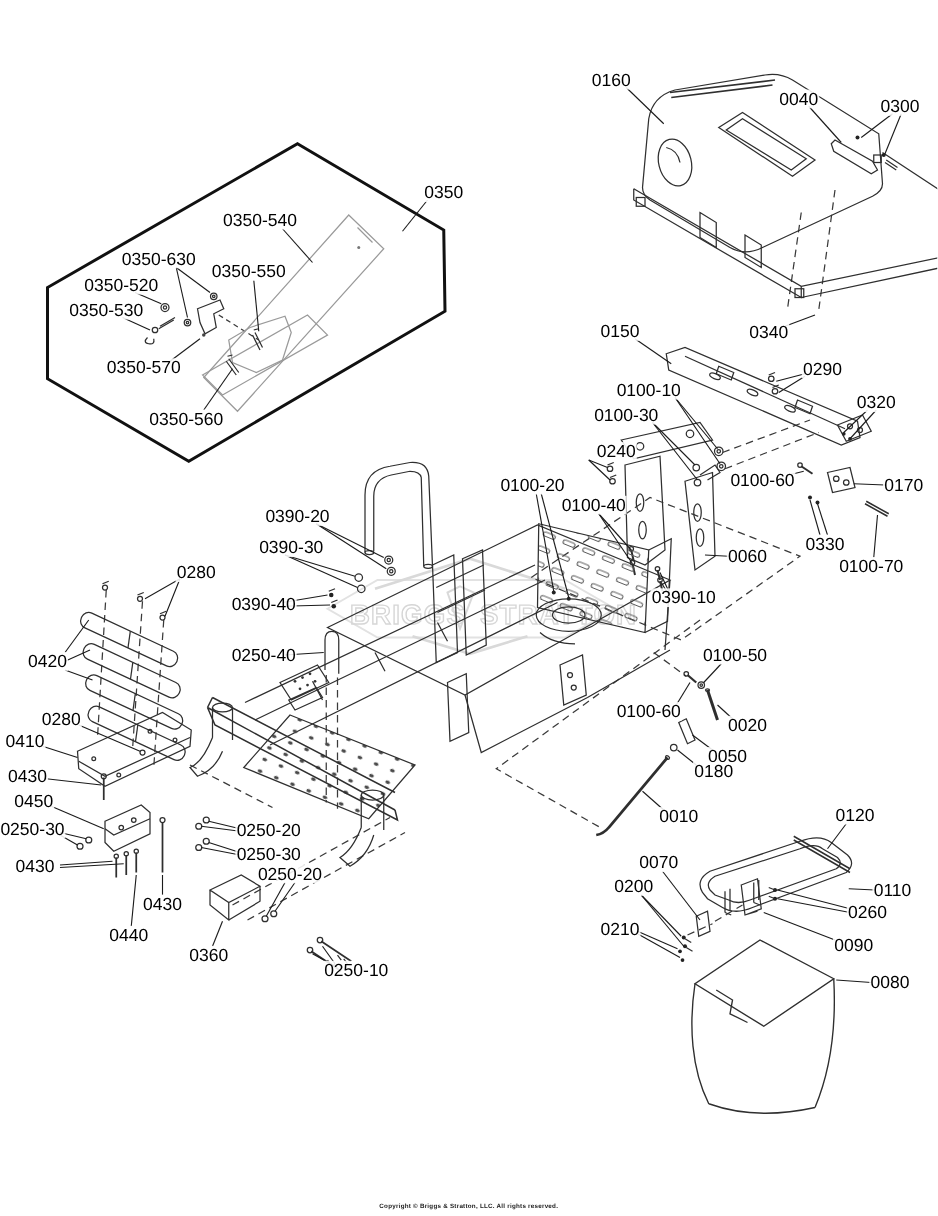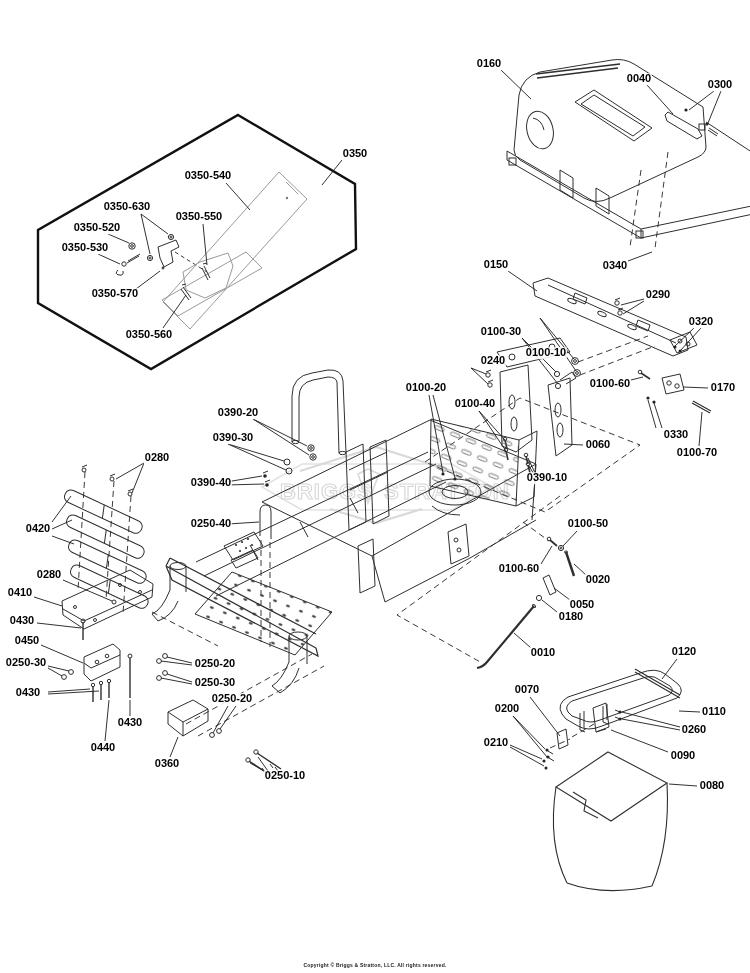--- a/index.html
+++ b/index.html
@@ -3,21 +3,21 @@
 <meta charset="utf-8">
 <style>
   html,body{margin:0;padding:0;background:#ffffff;}
   .canvas{
     position:relative;width:750px;height:973px;background:#ffffff;
     font-family:"Liberation Sans",sans-serif;overflow:hidden;
   }
   svg.layer{position:absolute;left:0;top:0;}
   .part-label{
     position:absolute;transform:translate(-50%,-50%);
-    font-weight:bold;font-size:11px;line-height:1.05;color:#000;
+    font-weight:normal;font-size:14px;line-height:1.05;color:#000;
     background:rgba(255,255,255,.88);padding:0 1px;white-space:nowrap;
   }
   .copyright{
     position:absolute;left:0;right:0;bottom:5px;text-align:center;
     font-size:5px;font-weight:bold;color:#1a1a1a;letter-spacing:.2px;
   }
 </style>
 </head>
 <body>
 
@@ -400,27 +400,27 @@
       <div class="part-label" style="left: 199px; top: 217px;">0350-550</div>
       <div class="part-label" style="left: 85px; top: 248px;">0350-530</div>
       <div class="part-label" style="left: 115px; top: 294px;">0350-570</div>
       <div class="part-label" style="left: 149px; top: 335px;">0350-560</div>
       <div class="part-label" style="left: 489px; top: 64px;">0160</div>
       <div class="part-label" style="left: 639px; top: 79px;">0040</div>
       <div class="part-label" style="left: 720px; top: 85px;">0300</div>
       <div class="part-label" style="left: 615px; top: 266px;">0340</div>
       <div class="part-label" style="left: 496px; top: 265px;">0150</div>
       <div class="part-label" style="left: 658px; top: 295px;">0290</div>
-      <div class="part-label" style="left: 546px; top: 312px; margin-top: 41px;">0100-10</div>
+      <div class="part-label" style="left: 519px; top: 312px;">0100-10</div>
       <div class="part-label" style="left: 501px; top: 332px;">0100-30</div>
       <div class="part-label" style="left: 701px; top: 322px;">0320</div>
       <div class="part-label" style="left: 464px; top: 361px; margin-left: 29px;">0240</div>
       <div class="part-label" style="left: 610px; top: 384px;">0100-60</div>
       <div class="part-label" style="left: 723px; top: 388px;">0170</div>
-      <div class="part-label" style="left: 676px; top: 435px; text-align: center;">0330</div>
+      <div class="part-label" style="left: 660px; top: 435px; text-align: center;">0330</div>
       <div class="part-label" style="left: 697px; top: 453px;">0100-70</div>
       <div class="part-label" style="left: 426px; top: 388px;">0100-20</div>
       <div class="part-label" style="left: 475px; top: 404px;">0100-40</div>
       <div class="part-label" style="left: 598px; top: 445px;">0060</div>
       <div class="part-label" style="left: 547px; top: 478px;">0390-10</div>
       <div class="part-label" style="left: 238px; top: 413px;">0390-20</div>
       <div class="part-label" style="left: 213px; top: 438px; margin-left: 20px;">0390-30</div>
       <div class="part-label" style="left: 211px; top: 483px;">0390-40</div>
       <div class="part-label" style="left: 211px; top: 524px;">0250-40</div>
       <div class="part-label" style="left: 157px; top: 458px;">0280</div>

